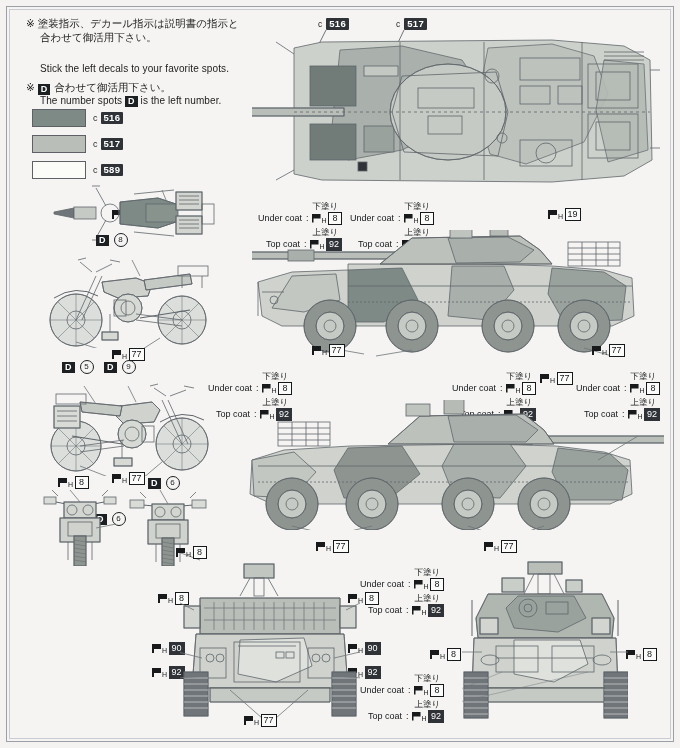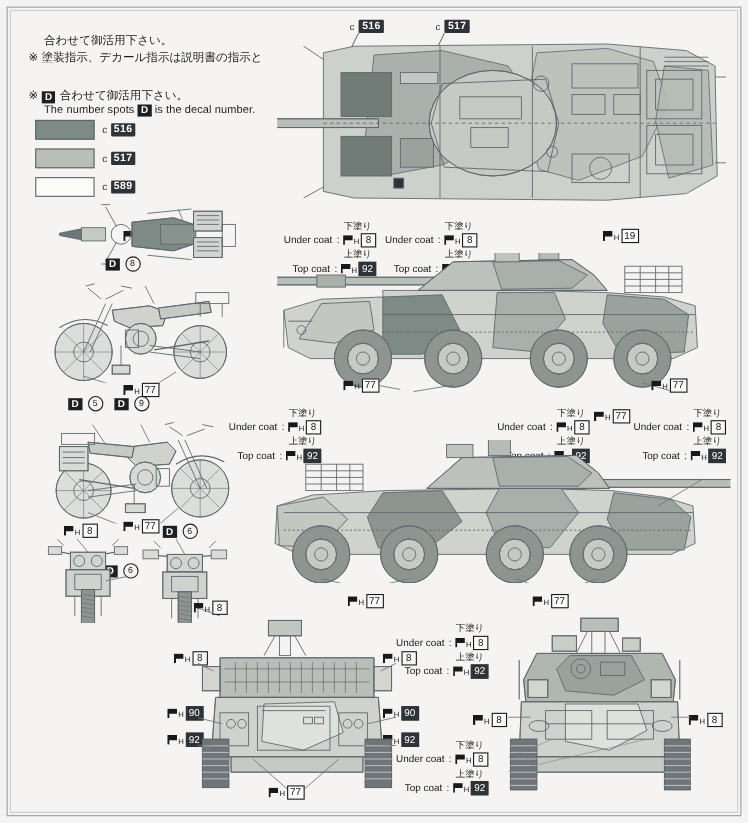--- a/index.html
+++ b/index.html
@@ -91,35 +91,36 @@
   svg{display:block;}
   .vehart{position:absolute;}
 </style>
 </head>
 <body>
 
 <div id="sheet">
   <div class="frame"></div>
   <div class="frame-inner"></div>
 
-  <div class="note" style="left:26px;top:16px;margin-top:29px;">
+  <div class="note" style="left:26px;top:16px;">
     <span class="mark jp">※</span><span class="jp">塗装指示、デカール指示は説明書の指示と</span>
   </div>
   <div class="note jp" style="left:40px;top:30px;">合わせて御活用下さい。</div>
 
+  <div class="note en" style="left:40px;top:62px;">Stick the left decals to your favorite spots.</div>
 
   <div class="note" style="left:26px;top:80px;">
     <span class="mark jp">※</span><span class="dc" style="position:static;display:inline-flex;vertical-align:-1px;">
         <span class="dbox" style="margin-right:4px;">D</span>
       </span><span class="jp">合わせて御活用下さい。</span>
   </div>
   <div class="note en" style="left:40px;top:94px;">
     <span>The number spots</span>
     <span class="dbox" style="display:inline-block;background:#1d2023;color:#fff;font-weight:bold;font-size:9px;line-height:11px;padding:0 3px;">D</span>
-    <span>is the decal number.</span>
+    <span>is the left number.</span>
   </div>
 
   <div class="legend">
     <div class="legend-row">
       <span class="swatch" style="background:#7e8a86;"></span>
       <span class="legend-c">c</span>
       <span class="code">516</span>
     </div>
     <div class="legend-row">
       <span class="swatch" style="background:#b9beb8;"></span>

